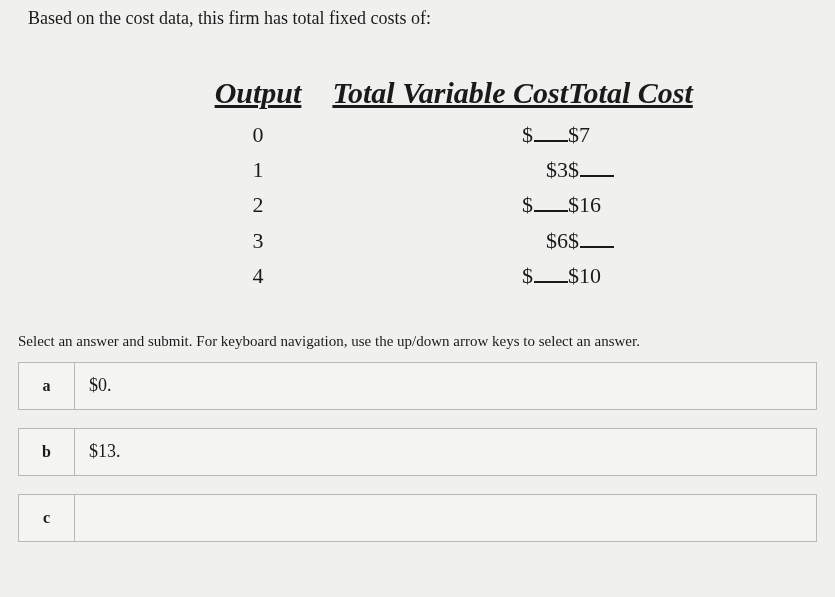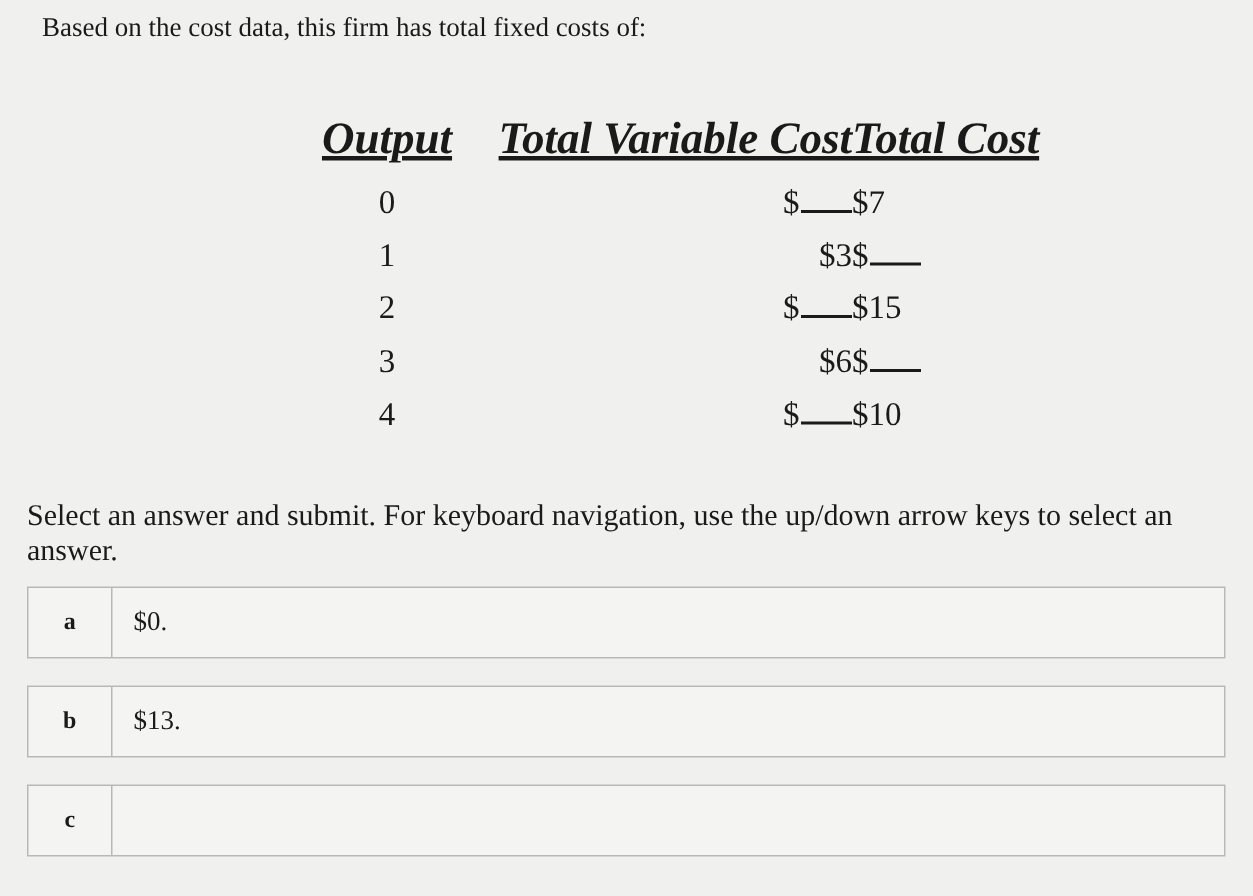--- a/index.html
+++ b/index.html
@@ -47,21 +47,21 @@
     font-style: italic;
   }
   .blank {
     display: inline-block;
     border-bottom: 2px solid #1a1a1a;
     width: 34px;
     vertical-align: baseline;
     margin-left: 1px;
   }
   .instruction {
-    font-size: 20px;
+    font-size: 15px;
     margin-bottom: 12px;
     padding-left: 0;
   }
   .options { }
   .option-row {
     display: flex;
     align-items: stretch;
     border: 1px solid #b8b8b4;
     margin-bottom: 18px;
     background: #f4f4f2;
@@ -104,21 +104,21 @@
     <div class="col-tc">$7</div>
   </div>
   <div class="cost-row">
     <div class="col-output">1</div>
     <div class="col-tvc">$3</div>
     <div class="col-tc"><span>$</span><span class="blank"></span></div>
   </div>
   <div class="cost-row">
     <div class="col-output">2</div>
     <div class="col-tvc"><span>$</span><span class="blank"></span></div>
-    <div class="col-tc">$15</div>
+    <div class="col-tc">$16</div>
   </div>
   <div class="cost-row">
     <div class="col-output">3</div>
     <div class="col-tvc">$6</div>
     <div class="col-tc"><span>$</span><span class="blank"></span></div>
   </div>
   <div class="cost-row">
     <div class="col-output">4</div>
     <div class="col-tvc"><span>$</span><span class="blank"></span></div>
     <div class="col-tc">$10</div>

